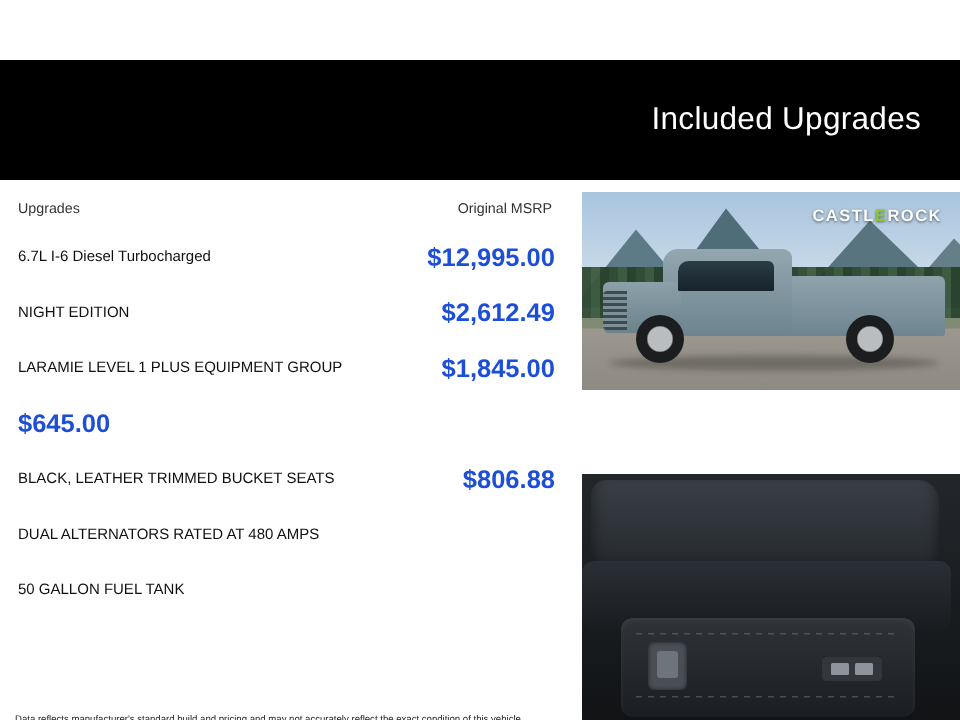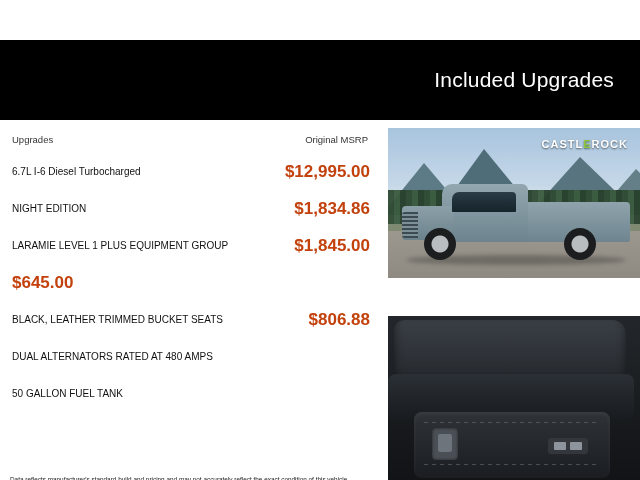--- a/index.html
+++ b/index.html
@@ -96,21 +96,21 @@
     line-height: 1.35;
     max-width: 232px;
     text-transform: uppercase;
   }
   .row.first .label {
     text-transform: none;
   }
   .row .price {
     font-size: 17px;
     font-weight: bold;
-    color: #c2410c;
+    color: #1d4ed8;
     white-space: nowrap;
     padding-right: 4px;
   }
 
   .disclaimer {
     position: absolute;
     left: 10px;
     bottom: 6px;
     width: 360px;
     font-size: 6.4px;
@@ -126,21 +126,21 @@
     width: 252px;
     height: 380px;
   }
 
   .photo {
     position: absolute;
     left: 0;
     width: 252px;
     overflow: hidden;
   }
-  .photo.top { top: 8px; height: 150px; }
+  .photo.top { top: 8px; height: 132px; }
   .photo.bottom { top: 196px; height: 176px; }
 
   
   .truck-scene {
     position: absolute;
     inset: 0;
     background: linear-gradient(#a8c4de 0%, #c6d8e8 38%, #dfe7e9 52%, #cfd3cf 60%, #b9b5ad 72%, #a9a39a 100%);
   }
   .mtn {
     position: absolute;
@@ -340,21 +340,21 @@
         <div class="c-right">Original MSRP</div>
       </div>
 
       <div class="row first">
         <div class="label">6.7L I-6 Diesel Turbocharged</div>
         <div class="price">$12,995.00</div>
       </div>
 
       <div class="row">
         <div class="label">NIGHT EDITION</div>
-        <div class="price">$1,834.86</div>
+        <div class="price">$2,612.49</div>
       </div>
 
 
       <div class="row">
         <div class="label">LARAMIE LEVEL 1 PLUS EQUIPMENT GROUP</div>
         <div class="price">$1,845.00</div>
       </div>
 
       <div class="row">
         <div class="price">$645.00</div>

